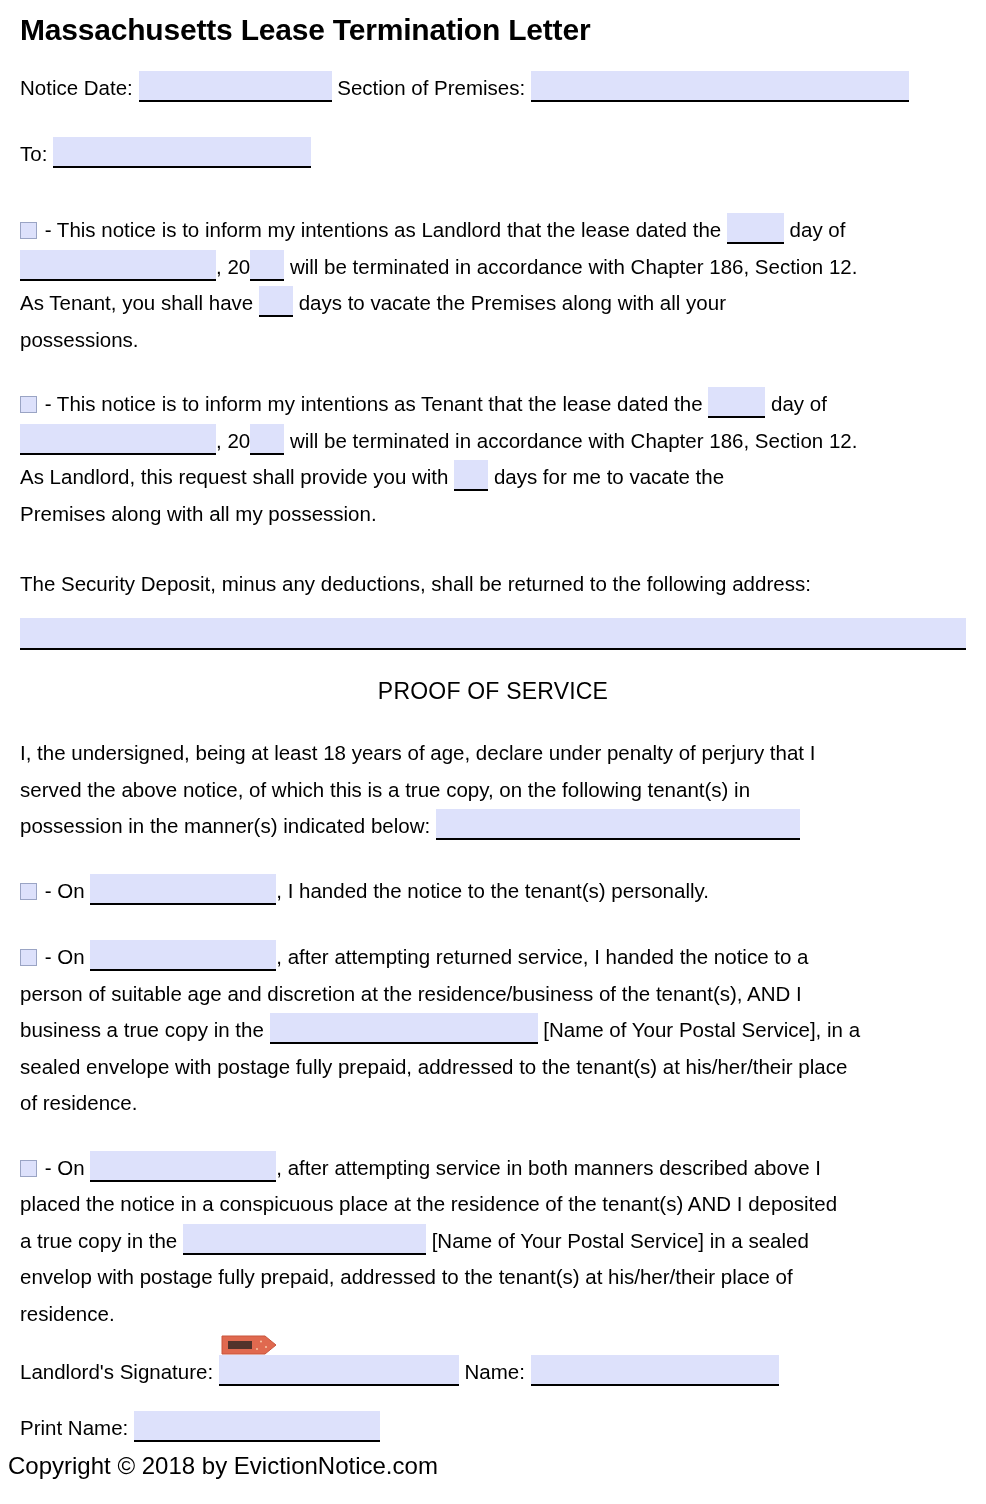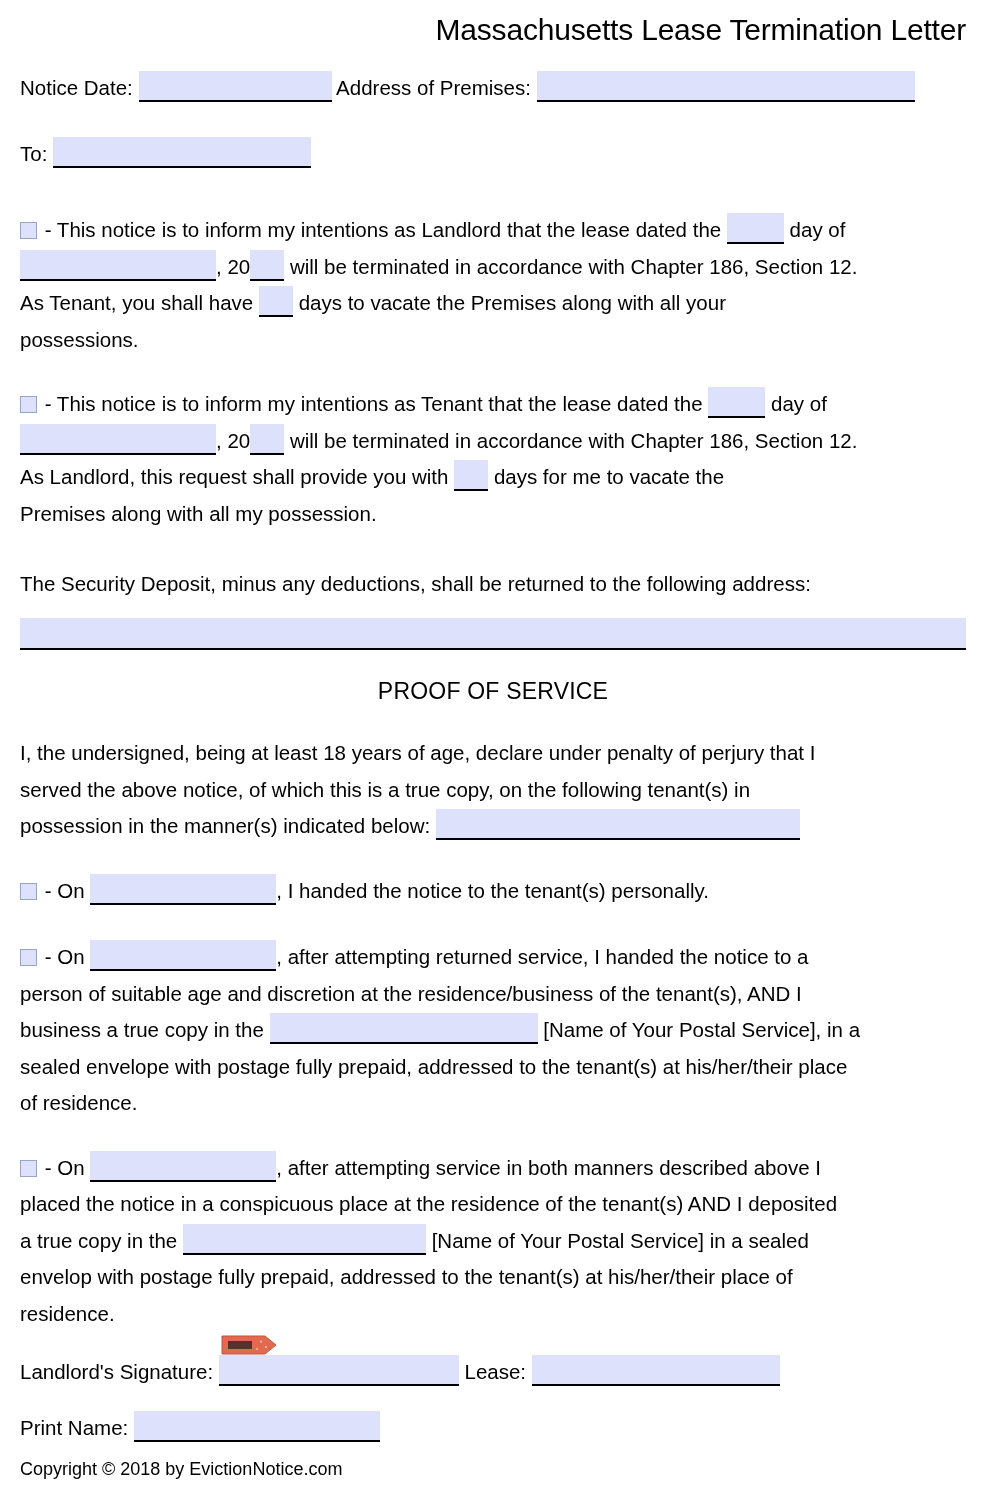--- a/index.html
+++ b/index.html
@@ -17,23 +17,23 @@
     width: 986px;
     height: 1504px;
     background: #ffffff;
     overflow: hidden;
     box-sizing: border-box;
     padding: 0 20px;
   }
 
   
   .doc-title {
-    text-align: right;
+    text-align: left;
     font-size: 30px;
-    font-weight: normal;
+    font-weight: bold;
     letter-spacing: -0.2px;
     margin: 0;
     padding-top: 13px;
     line-height: 1.1;
   }
 
   
   .row {
     font-size: 20.5px;
     line-height: 36px;
@@ -113,40 +113,40 @@
   .sig-stamp {
     position: absolute;
     width: 56px;
     height: 22px;
     pointer-events: none;
   }
 
   
   .footer {
     position: absolute;
-    left: 20px;
+    left: 8px;
     bottom: 24px;
-    font-size: 18px;
+    font-size: 24px;
   }
 
   .inline-wrap { display: inline-block; position: relative; }
 </style>
 </head>
 <body>
 
 <div class="page">
 
   <h1 class="doc-title">Massachusetts Lease Termination Letter</h1>
 
   <div class="sp-24"></div>
 
   <div class="row">
     <span>Notice Date:</span>
     <span class="fld w-notice-date"></span>
-    <span>Address of Premises:</span>
+    <span>Section of Premises:</span>
     <span class="fld w-address"></span>
   </div>
 
   <div class="sp-30"></div>
 
   <div class="row">
     <span>To:</span>
     <span class="fld w-to"></span>
   </div>
 
@@ -268,21 +268,21 @@
     <span class="inline-wrap">
       <span class="fld w-sig"></span>
       <svg class="sig-stamp" viewBox="0 0 56 22" style="left:2px; top:-20px;">
         <path d="M1 2 H44 L55 11 L44 20 H1 Z" fill="#e0694f" stroke="#c8553c" stroke-width="1"></path>
         <rect x="7" y="7" width="24" height="8" fill="#3a2a24" opacity="0.85"></rect>
         <circle cx="40" cy="7.5" r="1" fill="#f7c9a8"></circle>
         <circle cx="45" cy="13" r="1" fill="#f7c9a8"></circle>
         <circle cx="36" cy="15" r="0.9" fill="#f7c9a8"></circle>
       </svg>
     </span>
-    <span>Lease:</span>
+    <span>Name:</span>
     <span class="fld w-date"></span>
   </div>
 
   <div class="sp-20"></div>
 
   <div class="row">
     <span>Print Name:</span>
     <span class="fld w-print"></span>
   </div>
 

